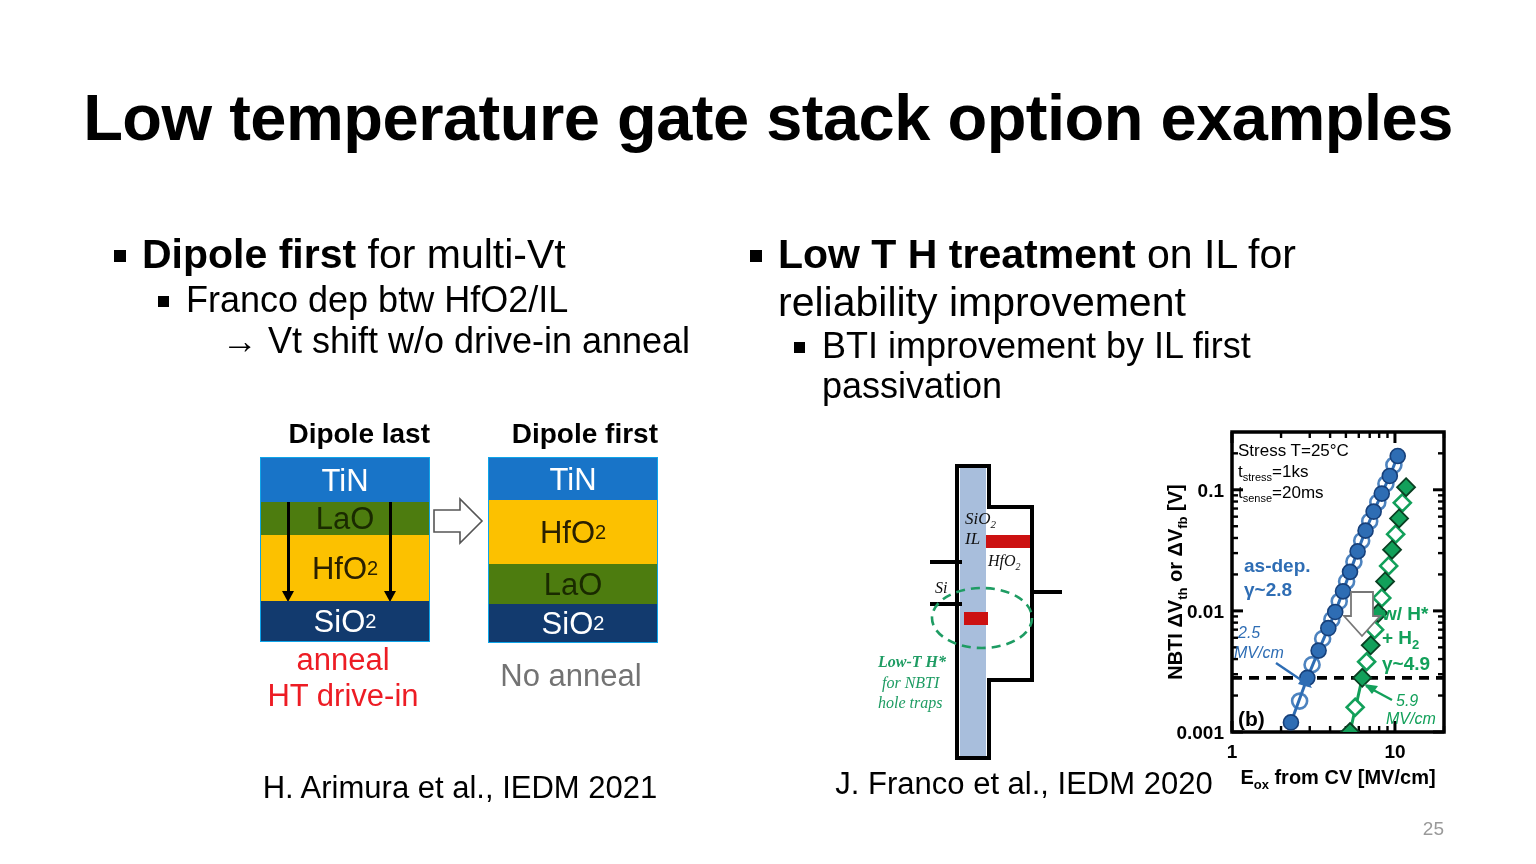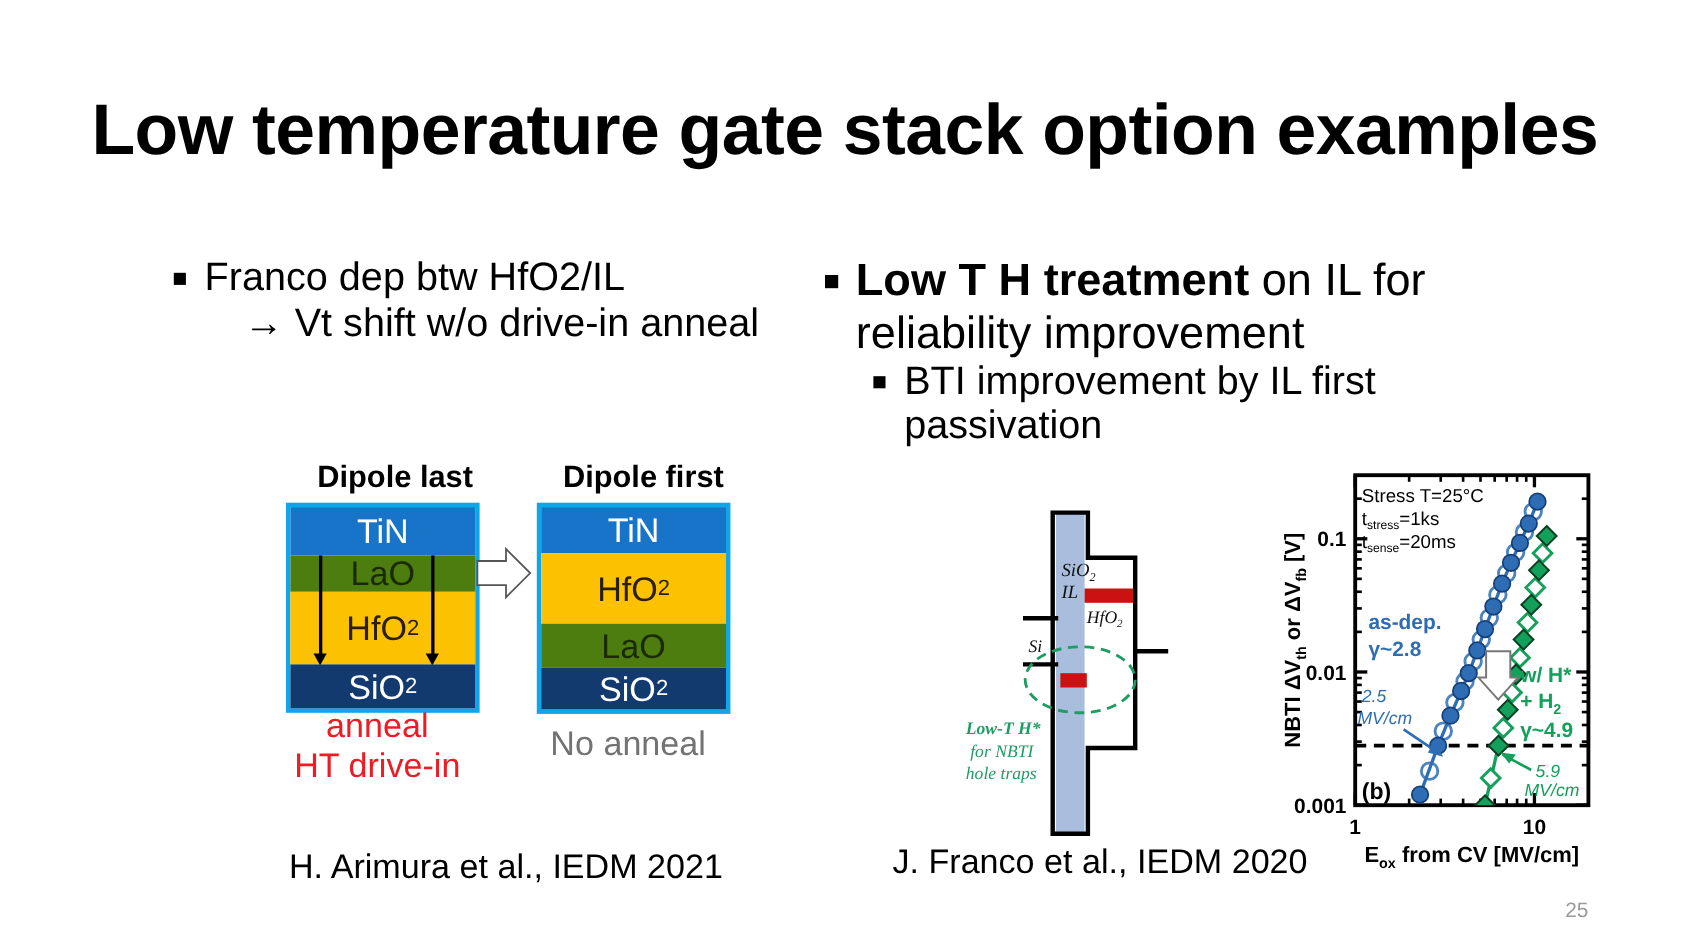--- a/index.html
+++ b/index.html
@@ -29,21 +29,21 @@
   .b3{font-size:36px;line-height:1.15;margin:0;padding-left:48px;text-align:center;}
   .cont{padding-left:30px;font-size:41px;line-height:1.12;}
   .cont2{padding-left:74px;font-size:36px;line-height:1.12;}
 
   
   .stacks{position:absolute;left:236px;top:418px;width:440px;height:260px;}
   .stackwrap{position:absolute;top:0;width:170px;}
   .stackwrap.a{left:24px;}
   .stackwrap.b{left:252px;}
   .stack-title{font-size:28px;font-weight:bold;text-align:right;margin-bottom:7px;}
-  .stack{position:relative;border:4px solid #0ea5e9;width:168px;}
+  .stack{position:relative;border:1px solid #0ea5e9;width:168px;}
   .layer{
     position:relative;display:flex;align-items:center;justify-content:center;
     font-size:31px;line-height:1;
   }
   .layer sub{font-size:20px;vertical-align:-4px;}
   .l-tin{background:#1874C8;color:#ffffff;height:44px;}
   .l-lao{background:#4d7c0f;color:#1a2a00;height:33px;}
   .l-hfo{background:#FCC100;color:#2a2000;height:66px;}
   .l-sio{background:#123A6E;color:#ffffff;height:40px;}
   .stack.b .l-hfo{height:64px;}
@@ -57,40 +57,44 @@
     border-top:11px solid #000;
   }
   .bigarrow{position:absolute;left:196px;top:78px;width:52px;height:50px;}
 
   .cap{position:absolute;font-size:31px;line-height:1.16;text-align:center;width:190px;}
   .cap.red{left:12px;top:224px;color:#ED1C24;}
   .cap.blue{left:240px;top:240px;color:#737373;}
 
   .cite{position:absolute;font-size:31px;text-align:center;}
   .cite.l{left:180px;top:770px;width:560px;}
-  .cite.r{left:730px;top:766px;width:540px;}
+  .cite.r{left:754px;top:766px;width:540px;}
 
   
   .band{position:absolute;left:872px;top:452px;width:280px;height:320px;}
 
   
   .chart{position:absolute;left:1160px;top:420px;width:300px;height:370px;}
   .pagenum{
     position:absolute;right:92px;bottom:24px;font-size:19px;color:#9a9a9a;
   }
   svg{display:block;overflow:visible;}
 </style>
 </head>
 <body>
 
 <div class="slide">
 
   <div class="title">Low temperature gate stack option examples</div>
 
   <div class="col-left">
+    <div class="b1">
+      <span class="sq"></span>
+      <span class="strong">Dipole first</span><span> for multi-Vt</span>
+    </div>
     <div class="b2">
       <span class="sq"></span>
       <span>Franco dep btw HfO2/IL</span>
     </div>
     <div class="b3">→ Vt shift w/o drive-in anneal</div>
   </div>
 
   <div class="col-right">
     <div class="b1">
       <span class="sq"></span>

